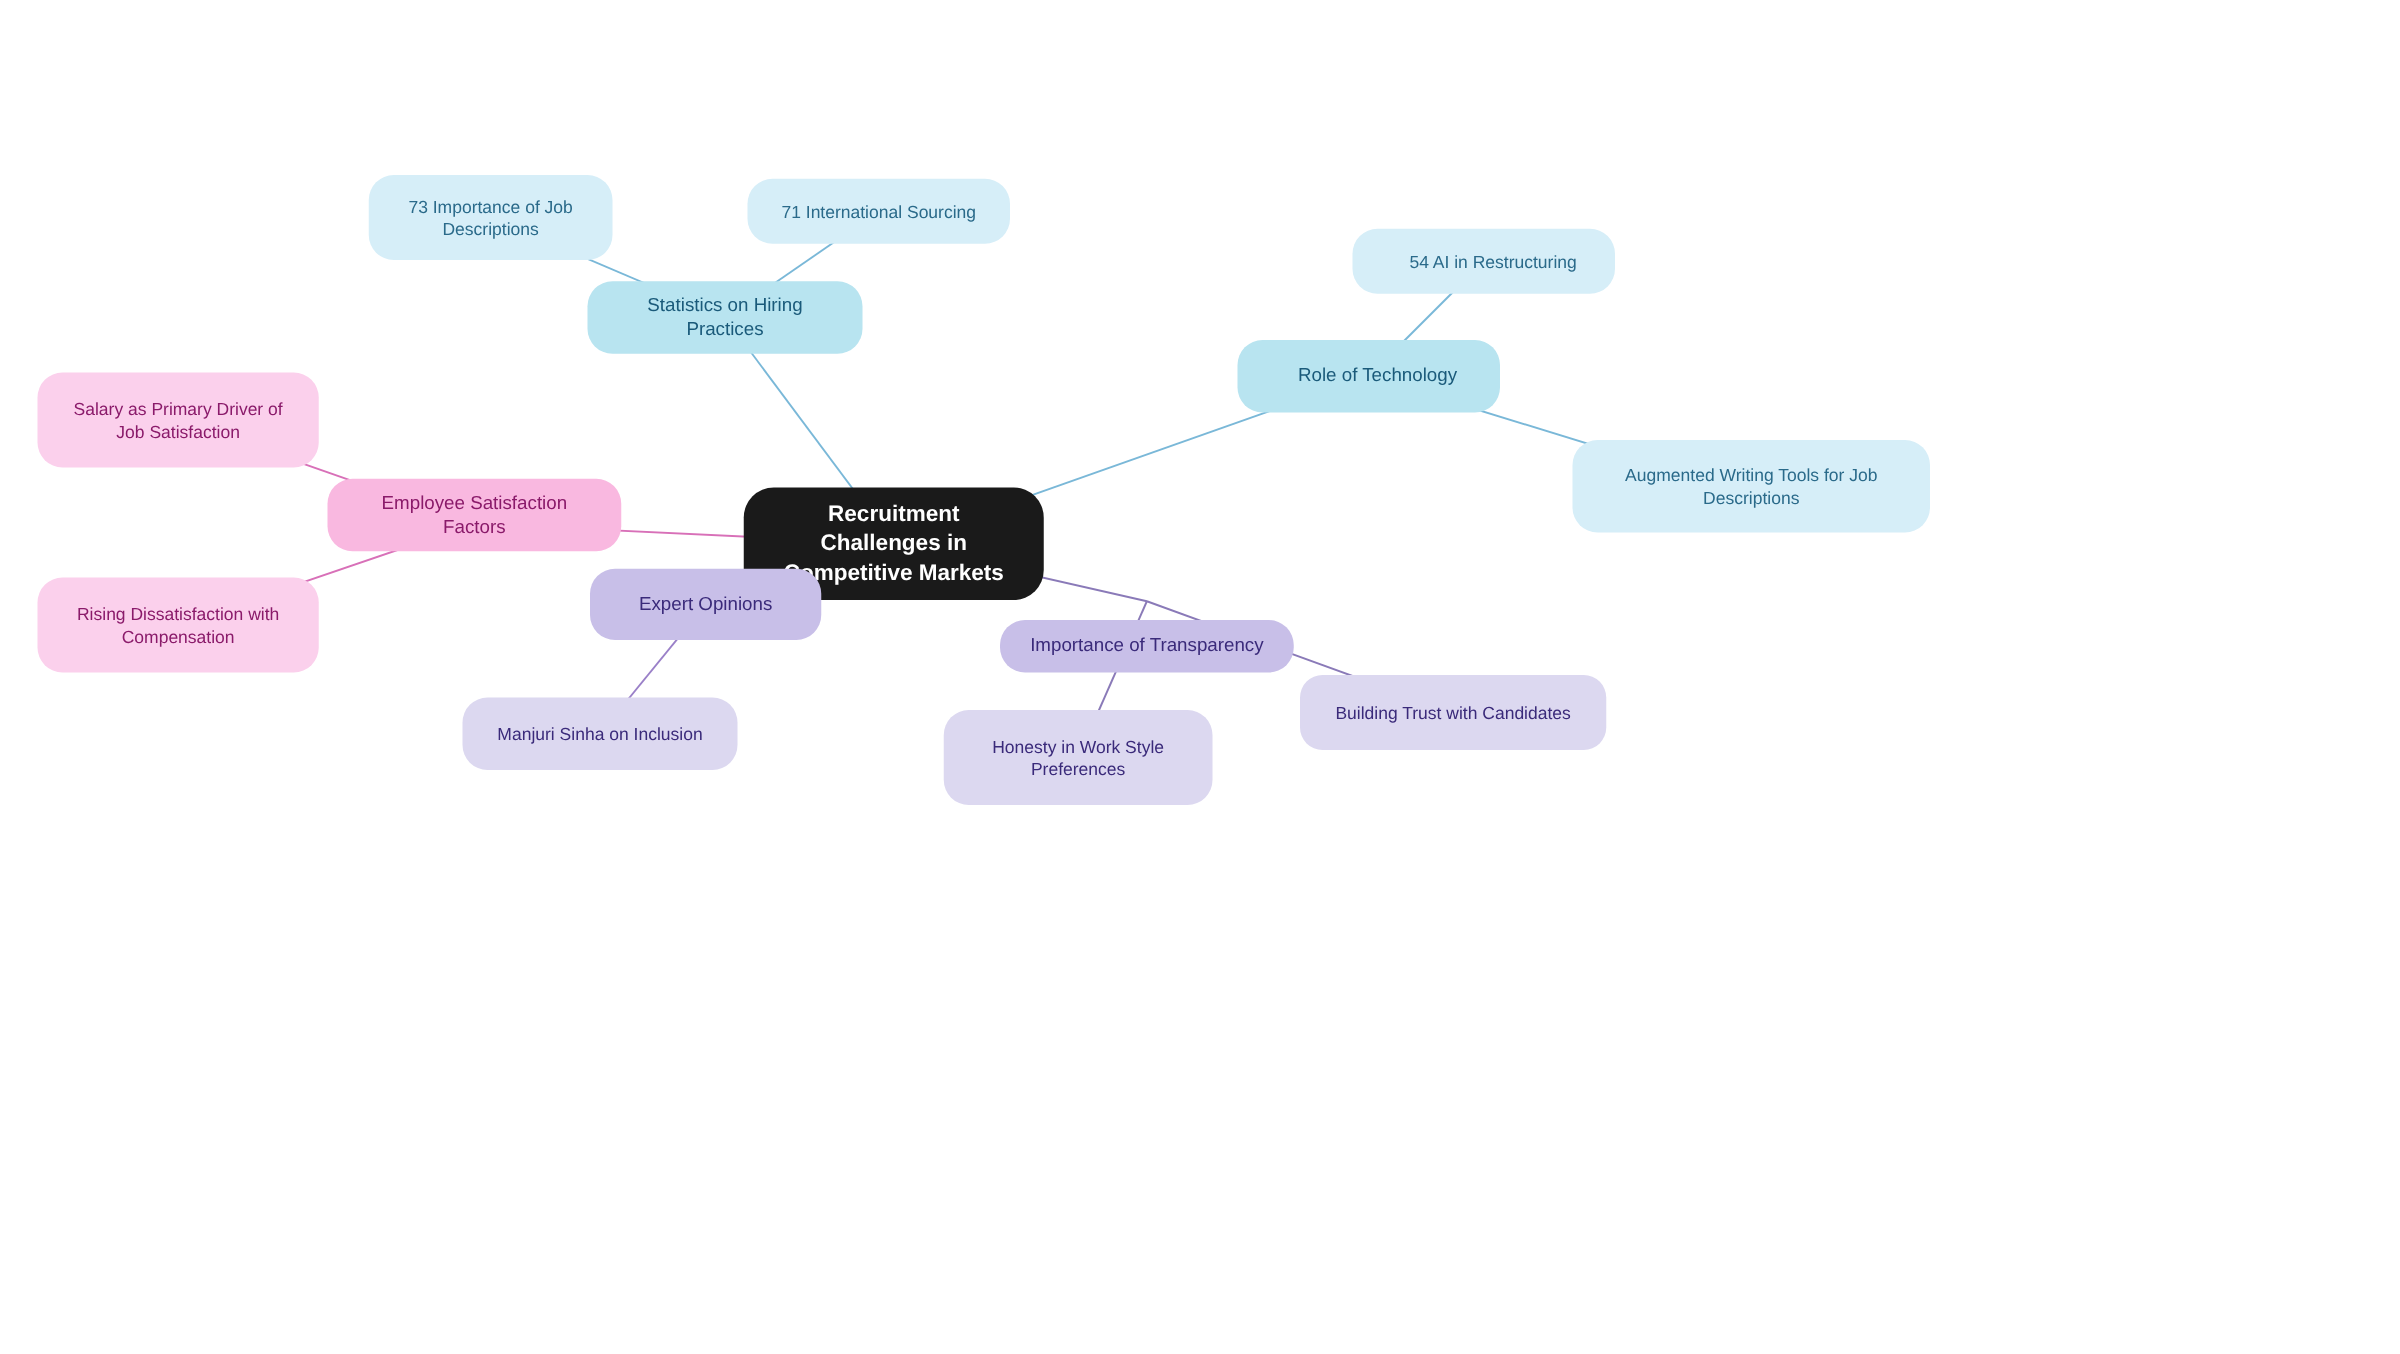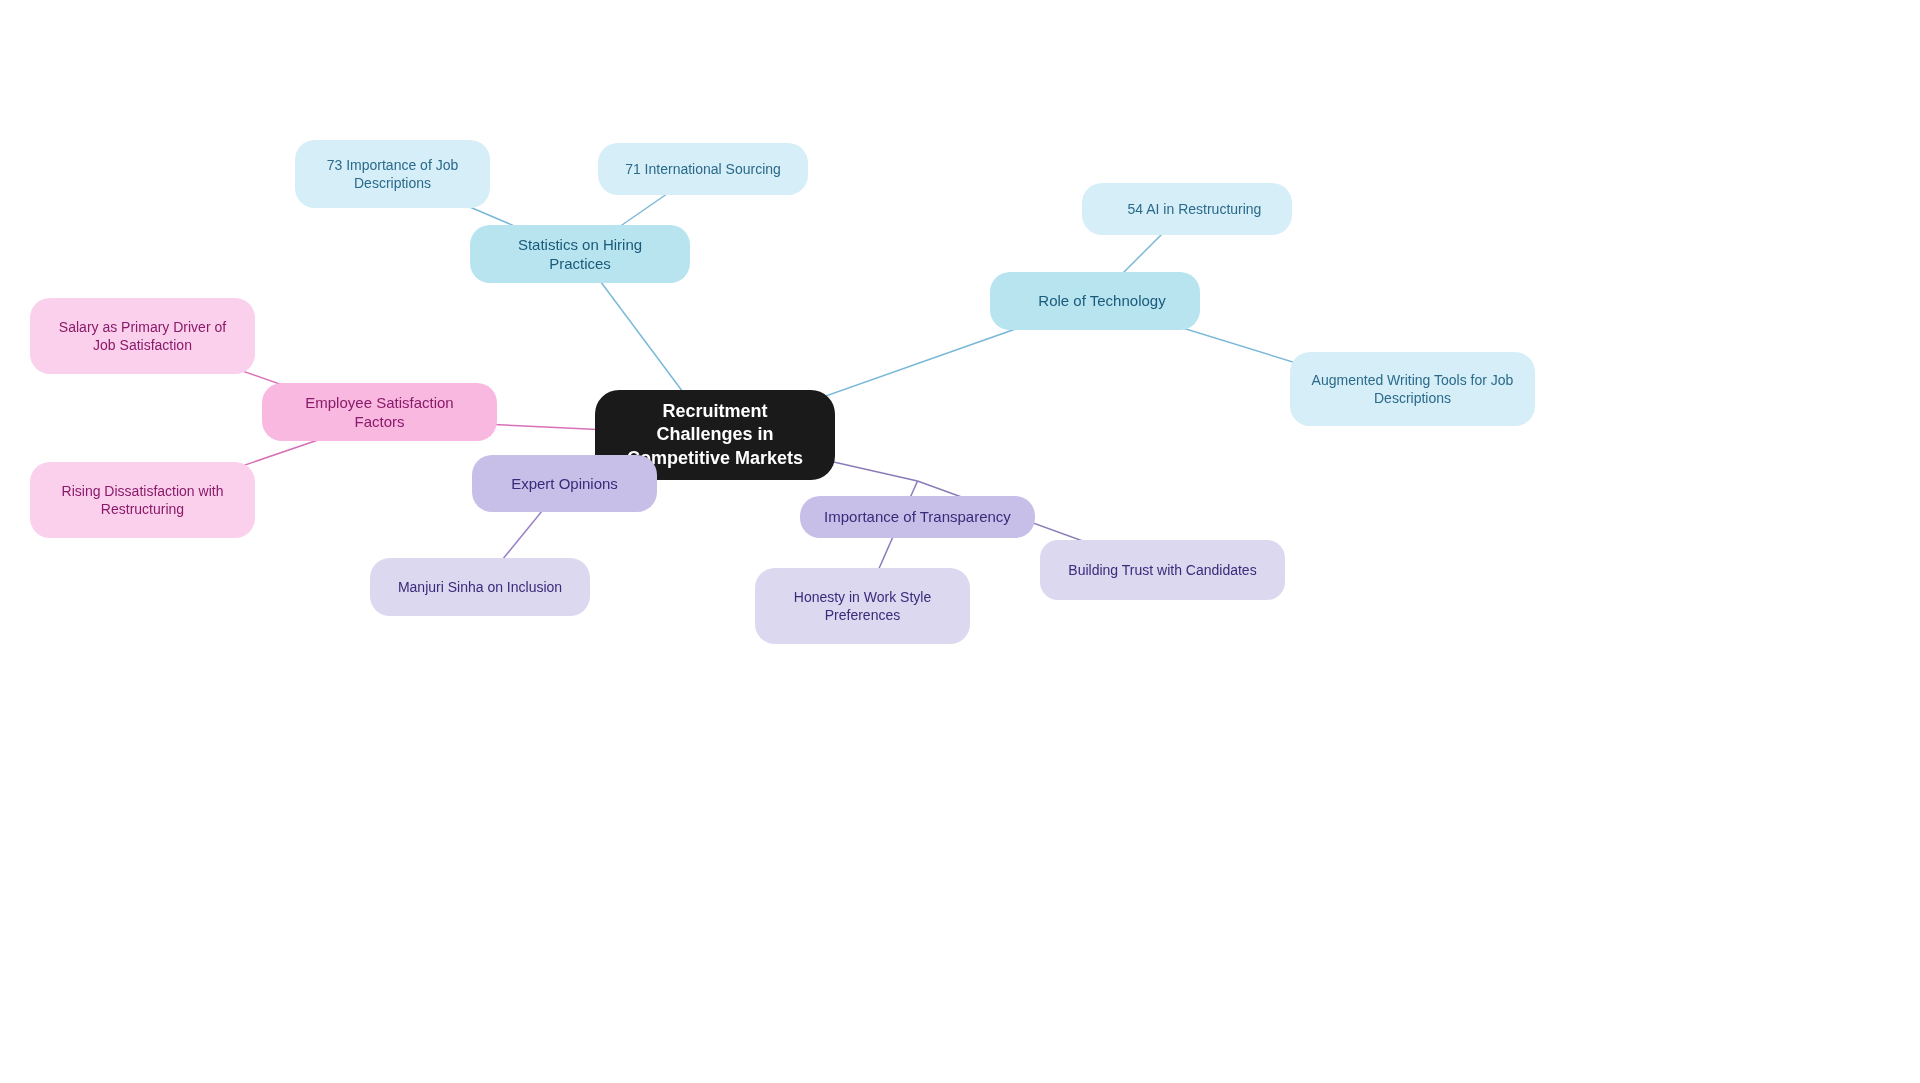--- a/index.html
+++ b/index.html
@@ -113,34 +113,34 @@
 </div>
 
 <div class="node node-blue" style="left:990px; top:272px; width:210px; height:58px;padding-left:32px;">
   <span>Role of Technology</span>
 </div>
 
 <div class="node node-blue-light" style="left:1082px; top:183px; width:210px; height:52px;padding-left:33px;">
   <span>54 AI in Restructuring</span>
 </div>
 
-<div class="node node-blue-light" style="left:1258px; top:352px; width:245px; height:74px;margin-left:32px;">
+<div class="node node-blue-light" style="left:1258px; top:352px; width:286px; height:74px;">
   <span>Augmented Writing Tools for Job Descriptions</span>
 </div>
 
 <div class="node node-pink" style="left:262px; top:383px; width:235px; height:58px;">
   <span>Employee Satisfaction Factors</span>
 </div>
 
 <div class="node node-pink-light" style="left:30px; top:298px; width:225px; height:76px;justify-content:flex-end;">
   <span>Salary as Primary Driver of Job Satisfaction</span>
 </div>
 
 <div class="node node-pink-light" style="left:30px; top:462px; width:225px; height:76px;">
-  <span>Rising Dissatisfaction with Restructuring</span>
+  <span>Rising Dissatisfaction with Compensation</span>
 </div>
 
 <div class="node node-purple" style="left:800px; top:452px; width:235px; height:42px;margin-top:44px;">
   <span>Importance of Transparency</span>
 </div>
 
 <div class="node node-purple-light" style="left:755px; top:568px; width:215px; height:76px;">
   <span>Honesty in Work Style Preferences</span>
 </div>
 

